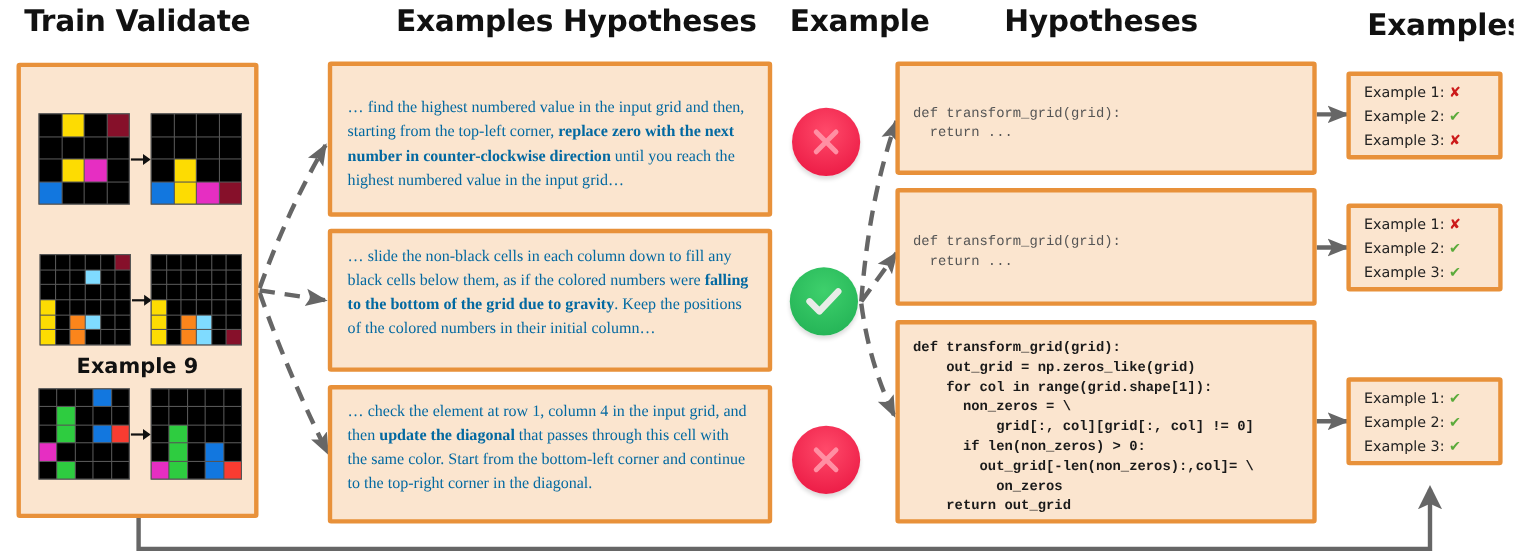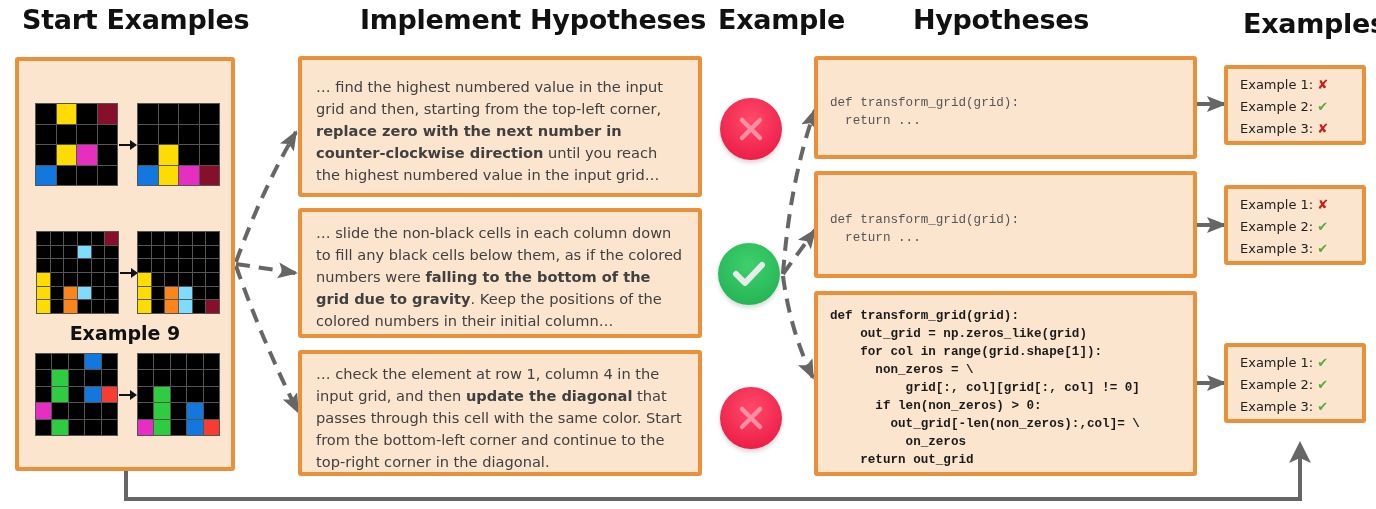--- a/index.html
+++ b/index.html
@@ -4,37 +4,37 @@
 <style>
   * { box-sizing: border-box; margin: 0; padding: 0; }
   body { width: 1376px; height: 509px; background: #ffffff; position: relative; overflow: hidden; font-family: "DejaVu Sans", sans-serif; color: #1a1a1a; }
   .stage-title { position: absolute; top: 4px; font-size: 27px; font-weight: bold; color: #111; white-space: nowrap; letter-spacing: -0.3px; }
   .obox { position: absolute; background: #fbe5cf; border: 4px solid #e8913a; border-radius: 3px; }
   .ex-label { position: absolute; width: 100%; text-align: center; font-size: 19px; font-weight: bold; color: #111; }
   .grid { position: absolute; display: grid; gap: 1px; background: #555; border: 1px solid #555; }
   .grid div { background: #000; }
   .grid-arrow { position: absolute; height: 2px; background: #111; }
   .grid-arrow::after { content: ""; position: absolute; right: -2px; top: -4px; border-left: 7px solid #111; border-top: 5px solid transparent; border-bottom: 5px solid transparent; }
-  .hyp-text { font-size: 14.6px; line-height: 22px; padding: 16px 14px; color: #404040; }
+  .hyp-text { font-size: 14.6px; line-height: 22px; padding: 27px 14px; color: #0369a1; font-family: Liberation Serif, serif; }
   .hyp-text b { font-weight: bold; }
   .code { font-family: "Liberation Mono", monospace; font-size: 12.6px; line-height: 18px; white-space: pre; color: #555; }
   .code.bold { font-weight: bold; color: #1a1a1a; }
   .val-line { font-size: 13px; line-height: 22px; white-space: nowrap; color: #222; }
   .mark-x { color: #cc1a1a; font-weight: bold; }
   .mark-ok { color: #5aaa3a; font-weight: bold; }
   .circle { position: absolute; width: 62px; height: 62px; border-radius: 50%; display: flex; align-items: center; justify-content: center; }
   .circle.red { background: radial-gradient(circle at 50% 35%, #ff4a6a, #e8123e); box-shadow: 0 3px 4px rgba(0,0,0,0.15); }
   .circle.green { background: radial-gradient(circle at 50% 35%, #3ed06c, #1fae52); box-shadow: 0 3px 4px rgba(0,0,0,0.15); }
   svg.overlay { position: absolute; left: 0; top: 0; }
 </style>
 </head>
 <body>
 
-<div class="stage-title" style="left:22px;">Start Examples</div>
-<div class="stage-title" style="left:360px;">Implement Hypotheses</div>
+<div class="stage-title" style="left:22px;">Train Validate</div>
+<div class="stage-title" style="left:360px;">Examples Hypotheses</div>
 <div class="stage-title" style="left:718px;">Example</div>
 <div class="stage-title" style="left:913px;">Hypotheses</div>
 <div class="stage-title" style="left:1243px; top:8px;">Examples</div>
 
 <svg class="overlay" width="1376" height="509">
   <defs>
     <marker id="ah" markerWidth="10" markerHeight="10" refX="8" refY="5" orient="auto" markerUnits="userSpaceOnUse">
       <path d="M0,0 L10,5 L0,10 L3,5 Z" fill="#666"></path>
     </marker>
     <marker id="ahb" markerWidth="22" markerHeight="22" refX="18" refY="11" orient="auto" markerUnits="userSpaceOnUse">

